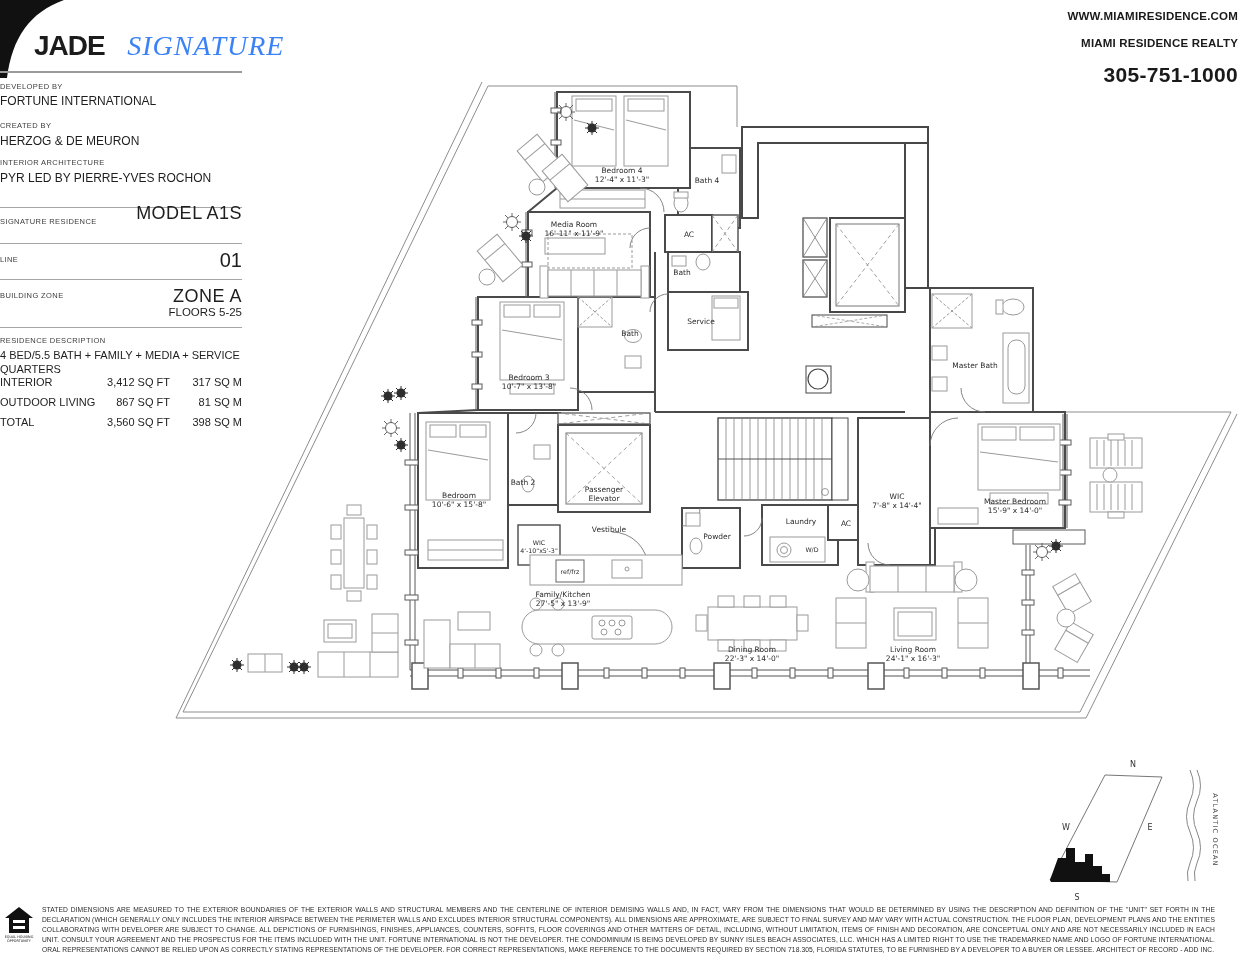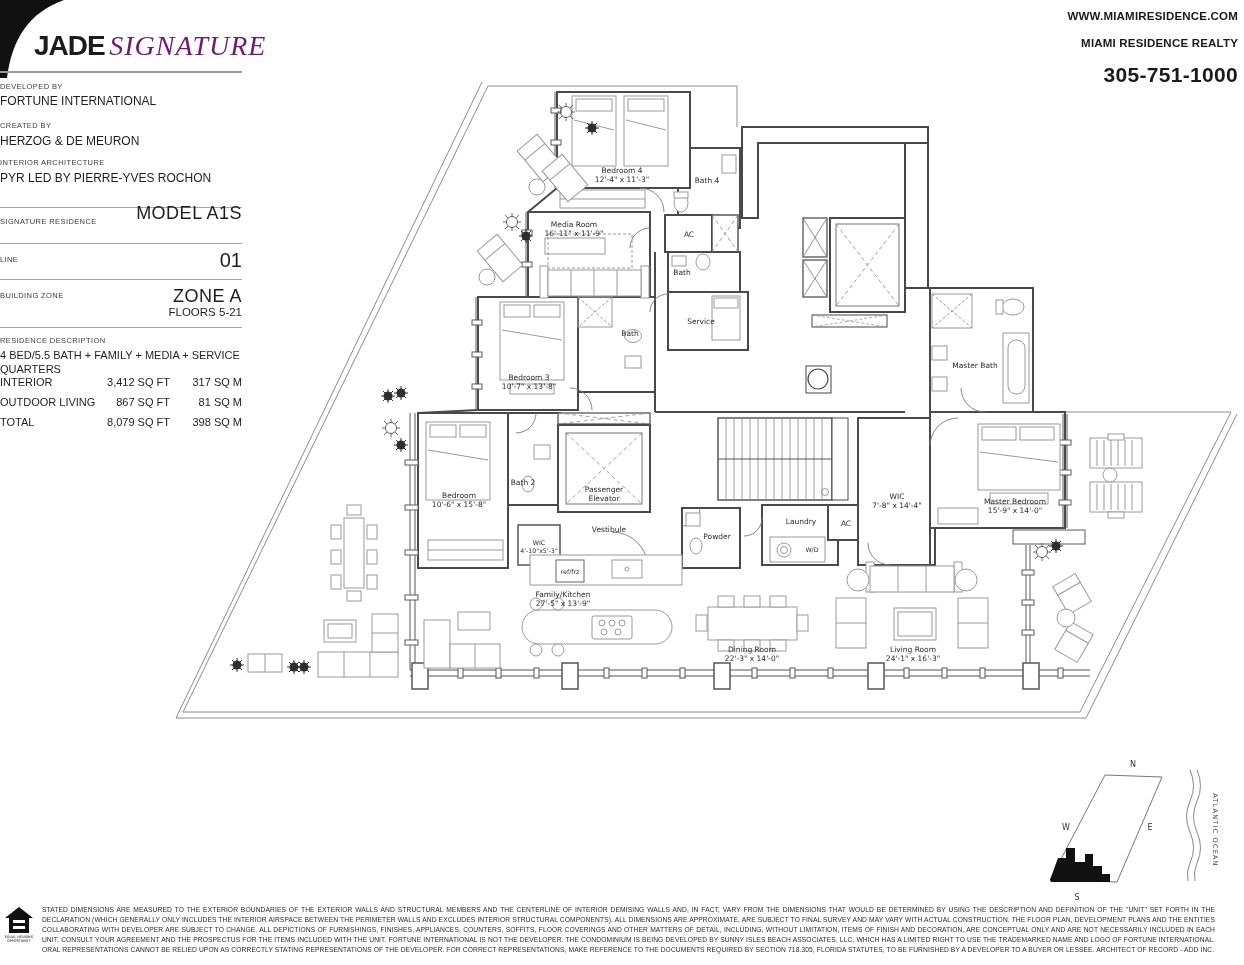--- a/index.html
+++ b/index.html
@@ -5,21 +5,21 @@
   html,body{margin:0;padding:0;}
   body{
     width:1244px;height:965px;position:relative;background:#fff;
     font-family:"Liberation Sans",sans-serif;color:#222;overflow:hidden;
   }
   .abs{position:absolute;}
   
   .logo-corner{position:absolute;left:0;top:0;}
   .logo-text{position:absolute;left:34px;top:30px;white-space:nowrap;}
   .logo-bold{font-family:"Liberation Sans",sans-serif;font-weight:bold;font-size:28px;letter-spacing:-1px;color:#1c1c1c;text-align:right;}
-  .logo-serif{font-family:"Liberation Serif",serif;font-style:italic;font-size:28px;letter-spacing:1px;color:#701a75;}
+  .logo-serif{font-family:"Liberation Serif",serif;font-style:italic;font-size:28px;letter-spacing:1px;color:#3b82f6;margin-left:18px;}
   .rule{position:absolute;left:0;width:242px;border-top:2px solid #9a9a9a;}
   .rule.thin{border-top:1.5px solid #a5a5a5;}
   .small-lbl{position:absolute;left:0;font-size:7.5px;letter-spacing:.4px;color:#3c3c3c;}
   .big-val{position:absolute;left:0;width:242px;text-align:right;color:#1e1e1e;}
   .credit-val{position:absolute;left:0;font-size:12px;color:#1e1e1e;}
   .model{font-size:18px;letter-spacing:.5px;}
   .line-num{font-size:20px;}
   .zone{font-size:18px;letter-spacing:.5px;}
   .floors{font-size:11.5px;}
   .desc{position:absolute;left:0;width:242px;font-size:11px;line-height:1.25;color:#1e1e1e;}
@@ -512,39 +512,39 @@
 <div class="small-lbl" style="top:217px">SIGNATURE RESIDENCE</div>
 <div class="big-val model" style="top:203px">MODEL A1S</div>
 
 <div class="rule thin" style="top:243px"></div>
 <div class="small-lbl" style="top:255px">LINE</div>
 <div class="big-val line-num" style="top:249px">01</div>
 
 <div class="rule thin" style="top:279px"></div>
 <div class="small-lbl" style="top:291px">BUILDING ZONE</div>
 <div class="big-val zone" style="top:286px">ZONE A</div>
-<div class="big-val floors" style="top:306px">FLOORS  5-21</div>
+<div class="big-val floors" style="top:306px">FLOORS  5-25</div>
 
 <div class="rule thin" style="top:327px"></div>
 <div class="small-lbl" style="top:336px">RESIDENCE DESCRIPTION</div>
 <div class="desc" style="top:349px">4 BED/5.5 BATH + FAMILY + MEDIA + SERVICE QUARTERS</div>
 
 <div class="area-row" style="top:376px">
   <span class="a-lb">INTERIOR</span>
   <span class="a-ft">3,412 SQ FT</span>
   <span class="a-m">317 SQ M</span>
 </div>
 <div class="area-row" style="top:396px">
   <span class="a-lb">OUTDOOR LIVING</span>
   <span class="a-ft">867 SQ FT</span>
   <span class="a-m">81 SQ M</span>
 </div>
 <div class="area-row" style="top:416px">
   <span class="a-lb">TOTAL</span>
-  <span class="a-ft">8,079 SQ FT</span>
+  <span class="a-ft">3,560 SQ FT</span>
   <span class="a-m">398 SQ M</span>
 </div>
 
 <div class="hdr">
   <div class="site">WWW.MIAMIRESIDENCE.COM</div>
   <div class="co">MIAMI RESIDENCE REALTY</div>
   <div class="ph">305-751-1000</div>
 </div>
 
 <div class="footer">

